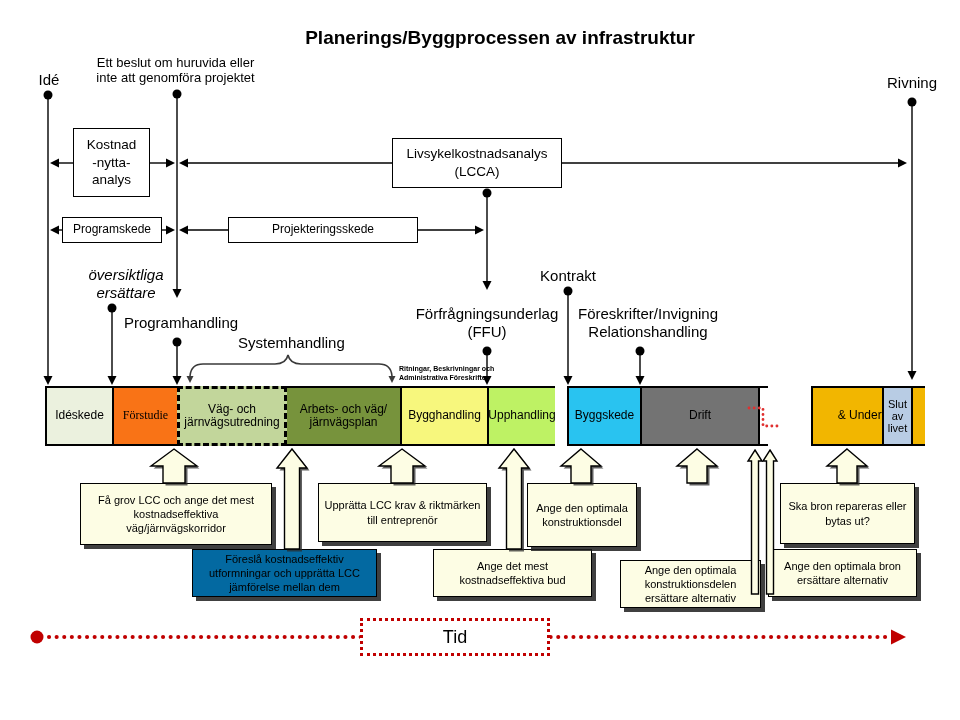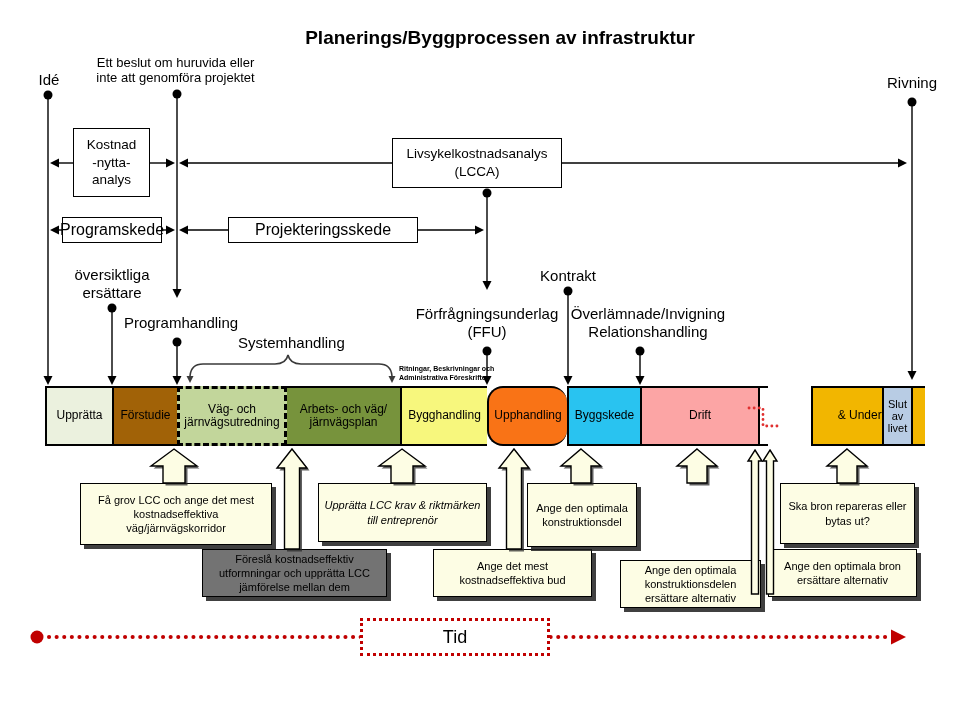--- a/index.html
+++ b/index.html
@@ -23,21 +23,21 @@
   .page-title { position:absolute; left:190px; top:27px; width:620px; text-align:center;
     font-size:19px; font-weight:bold; }
   .lbl { position:absolute; font-size:15px; line-height:1.18; text-align:center; }
   .lbl .ln { display:block; white-space:nowrap; }
   .tiny { font-size:7px; font-weight:bold; line-height:1.3; text-align:left; }
 
   .wbox { position:absolute; background:#fff; border:1.5px solid #000;
     display:flex; flex-direction:column; align-items:center; justify-content:center;
     text-align:center; font-size:13.5px; line-height:1.32; }
   .wbox .ln { display:block; white-space:nowrap; }
-  .wbox-sm { font-size:16px; }
+  .wbox-sm { font-size:12px; }
 
   .bar { position:absolute; left:45px; top:386px; width:868px; height:60px; }
   .seg { position:absolute; top:0; height:60px;
     border-top:2.5px solid #000; border-bottom:2.5px solid #000; border-left:2.5px solid #000;
     display:flex; flex-direction:column; align-items:center; justify-content:center;
     text-align:center; font-size:12px; line-height:1.12; white-space:nowrap; }
   .seg .ln { display:block; white-space:nowrap; }
   .seg-noleft { border-left:none; }
   .seg-dashed { border:3px dashed #000; }
   .seg-right { border-right:2.5px solid #000; }
@@ -140,39 +140,39 @@
   <div class="lbl" style="left:24px; top:71px; width:50px;">
     <span class="ln">Idé</span>
   </div>
   <div class="lbl" style="left:78px; top:55px; width:195px; font-size:13px;">
     <span class="ln">Ett beslut om huruvida eller</span>
     <span class="ln">inte att genomföra projektet</span>
   </div>
   <div class="lbl" style="left:873px; top:74px; width:78px;">
     <span class="ln">Rivning</span>
   </div>
-  <div class="lbl" style="left:61px; top:266px; width:102px;">
+  <div class="lbl" style="left:75px; top:266px; width:102px;font-style:italic;">
     <span class="ln">översiktliga</span>
     <span class="ln">ersättare</span>
   </div>
   <div class="lbl" style="left:122px; top:314px; width:118px;">
     <span class="ln">Programhandling</span>
   </div>
   <div class="lbl" style="left:238px; top:334px; width:102px;">
     <span class="ln">Systemhandling</span>
   </div>
   <div class="lbl" style="left:412px; top:305px; width:150px;">
     <span class="ln">Förfrågningsunderlag</span>
     <span class="ln">(FFU)</span>
   </div>
   <div class="lbl" style="left:528px; top:267px; width:80px;">
     <span class="ln">Kontrakt</span>
   </div>
   <div class="lbl" style="left:568px; top:305px; width:160px;">
-    <span class="ln">Överlämnade/Invigning</span>
+    <span class="ln">Föreskrifter/Invigning</span>
     <span class="ln">Relationshandling</span>
   </div>
   <div class="lbl tiny" style="left:399px; top:364px; width:94px;">
     <span class="ln">Ritningar, Beskrivningar och</span>
     <span class="ln">Administrativa Föreskrifter</span>
   </div>
 
   <div class="wbox" style="left:73px; top:128px; width:77px; height:69px;">
     <span class="ln">Kostnad</span>
     <span class="ln">-nytta-</span>
@@ -184,63 +184,63 @@
   </div>
   <div class="wbox wbox-sm" style="left:62px; top:217px; width:100px; height:26px;">
     <span class="ln">Programskede</span>
   </div>
   <div class="wbox wbox-sm" style="left:228px; top:217px; width:190px; height:26px;">
     <span class="ln">Projekteringsskede</span>
   </div>
 
   <div class="bar">
     <div class="seg" style="left: 0px; width: 67px; background-color: rgb(235, 241, 222);">
-      <span class="ln">Upprätta</span>
-    </div>
-    <div class="seg" style="left: 67px; width: 65px; background-color: #a16207;">
+      <span class="ln">Idéskede</span>
+    </div>
+    <div class="seg" style="left: 67px; width: 65px; background-color: #f97316; font-family: Liberation Serif, serif;">
       <span class="ln">Förstudie</span>
     </div>
     <div class="seg seg-dashed" style="left: 132px; width: 110px; background-color: rgb(194, 214, 155);">
       <span class="ln">Väg- och</span>
       <span class="ln">järnvägsutredning</span>
     </div>
     <div class="seg seg-noleft" style="left: 242px; width: 113px; background-color: rgb(119, 147, 60);">
       <span class="ln">Arbets- och väg/</span>
       <span class="ln">järnvägsplan</span>
     </div>
     <div class="seg" style="left: 355px; width: 87px; background-color: rgb(247, 247, 125);">
       <span class="ln">Bygghandling</span>
     </div>
-    <div class="seg" style="left: 442px; width: 80px; background-color: #f97316; border-radius: 16px;">
+    <div class="seg" style="left: 442px; width: 68px; background-color: #bef264;">
       <span class="ln">Upphandling</span>
     </div>
     <div class="seg" style="left: 522px; width: 73px; background-color: rgb(41, 195, 240);">
       <span class="ln">Byggskede</span>
     </div>
-    <div class="seg" style="left: 595px; width: 118px; background-color: #fca5a5;">
+    <div class="seg" style="left: 595px; width: 118px; background-color: #737373;">
       <span class="ln">Drift</span>
     </div>
     <div class="seg" style="left:713px; width:10px; background:#fff;"></div>
     <div class="seg" style="left: 766px; width: 114px; background-color: rgb(242, 182, 0);">
       <span class="ln">&amp; Underhåll</span>
     </div>
     <div class="seg seg-right seg-small" style="left: 837px; width: 31px; background-color: rgb(184, 204, 228);">
       <span class="ln">Slut</span>
       <span class="ln">av</span>
       <span class="ln">livet</span>
     </div>
   </div>
 
   <div class="callout" style="left: 80px; top: 483px; width: 192px; height: 62px; background-color: rgb(253, 253, 228);">
     <span>Få grov LCC och ange det mest kostnadseffektiva väg/järnvägskorridor</span>
   </div>
-  <div class="callout" style="left: 202px; top: 549px; width: 185px; height: 48px; background-color: #737373;">
+  <div class="callout" style="left: 192px; top: 549px; width: 185px; height: 48px; background-color: #0369a1;">
     <span>Föreslå kostnadseffektiv utformningar och upprätta LCC jämförelse mellan dem</span>
   </div>
-  <div class="callout" style="left: 318px; top: 483px; width: 169px; height: 59px; background-color: rgb(253, 253, 228); font-style: italic;">
+  <div class="callout" style="left: 318px; top: 483px; width: 169px; height: 59px; background-color: rgb(253, 253, 228);">
     <span>Upprätta LCC krav &amp; riktmärken till entreprenör</span>
   </div>
   <div class="callout" style="left: 433px; top: 549px; width: 159px; height: 48px; background-color: rgb(253, 253, 228);">
     <span>Ange det mest kostnadseffektiva bud</span>
   </div>
   <div class="callout" style="left: 527px; top: 483px; width: 110px; height: 64px; background-color: rgb(253, 253, 228);">
     <span>Ange den optimala konstruktionsdel</span>
   </div>
   <div class="callout" style="left: 620px; top: 549px; width: 141px; height: 48px; background-color: rgb(253, 253, 228); margin-top: 11px;">
     <span>Ange den optimala konstruktionsdelen ersättare alternativ</span>

